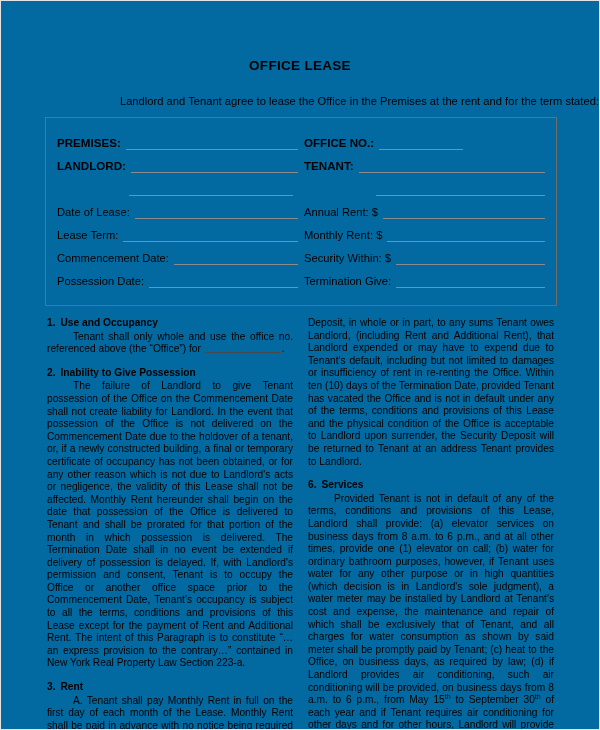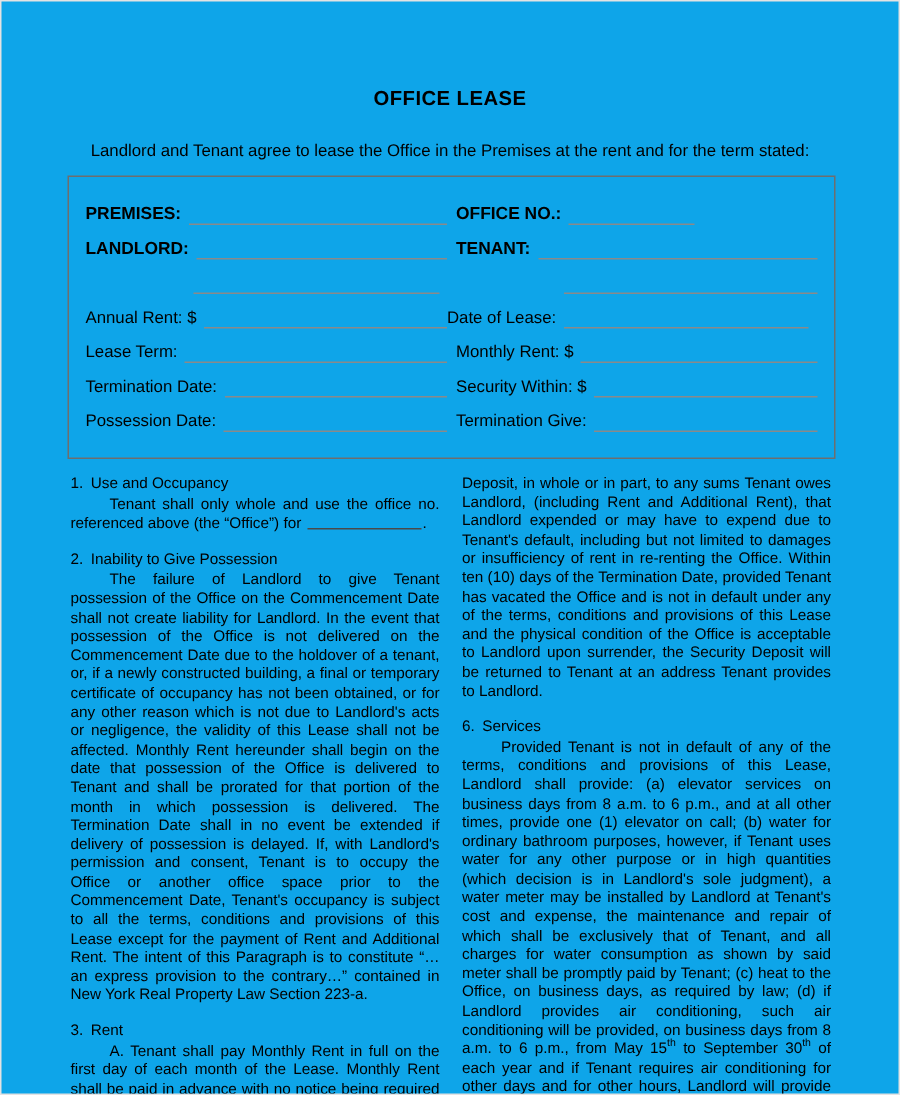--- a/index.html
+++ b/index.html
@@ -8,35 +8,35 @@
     background: #ffffff;
   }
   body {
     font-family: "Liberation Sans", sans-serif;
     color: #000000;
   }
   .page {
     position: relative;
     width: 600px;
     height: 730px;
-    background: #0ea5e9;
+    background: #0369a1;
     border: 1px solid #e3e3e3;
     box-sizing: border-box;
     overflow: hidden;
   }
   .doc-title {
     text-align: center;
     font-size: 13.5px;
     font-weight: bold;
     letter-spacing: 0.3px;
     margin: 0;
     padding-top: 57px;
   }
   .intro-line {
-    text-align: center;
+    text-align: right;
     font-size: 11.2px;
     margin: 0;
     padding-top: 22px;
   }
 
   
   .form-box {
     position: absolute;
     left: 44px;
     top: 116px;
@@ -84,21 +84,21 @@
     width: 508px;
     display: flex;
     gap: 15px;
   }
   .col {
     width: 246px;
     flex: 0 0 246px;
   }
   .sec-head {
     font-size: 10.2px;
-    font-weight: normal;
+    font-weight: bold;
     margin: 0 0 1px 0;
     line-height: 12.6px;
   }
   .sec-head .num { margin-right: 5px; }
   .para {
     font-size: 10.2px;
     line-height: 12.6px;
     text-align: justify;
     margin: 0;
     text-indent: 26px;
@@ -153,44 +153,44 @@
         <span class="f-blank cont"></span>
         <span class="cont-pad-right"></span>
       </div>
       <div class="form-cell">
         <span class="cont-pad-left"></span>
         <span class="f-blank cont"></span>
       </div>
     </div>
 
     <div class="form-row">
+      <div class="form-cell left">
+        <span class="f-label">Date of Lease:</span>
+        <span class="f-blank"></span>
+      </div>
       <div class="form-cell">
         <span class="f-label">Annual Rent: $</span>
         <span class="f-blank"></span>
       </div>
-      <div class="form-cell left">
-        <span class="f-label">Date of Lease:</span>
-        <span class="f-blank"></span>
-      </div>
     </div>
 
     <div class="form-row">
       <div class="form-cell left">
         <span class="f-label">Lease Term:</span>
         <span class="f-blank"></span>
       </div>
       <div class="form-cell">
         <span class="f-label">Monthly Rent: $</span>
         <span class="f-blank"></span>
       </div>
     </div>
 
     <div class="form-row">
       <div class="form-cell left">
-        <span class="f-label">Termination Date:</span>
+        <span class="f-label">Commencement Date:</span>
         <span class="f-blank"></span>
       </div>
       <div class="form-cell">
         <span class="f-label">Security Within: $</span>
         <span class="f-blank"></span>
       </div>
     </div>
 
     <div class="form-row">
       <div class="form-cell left">

